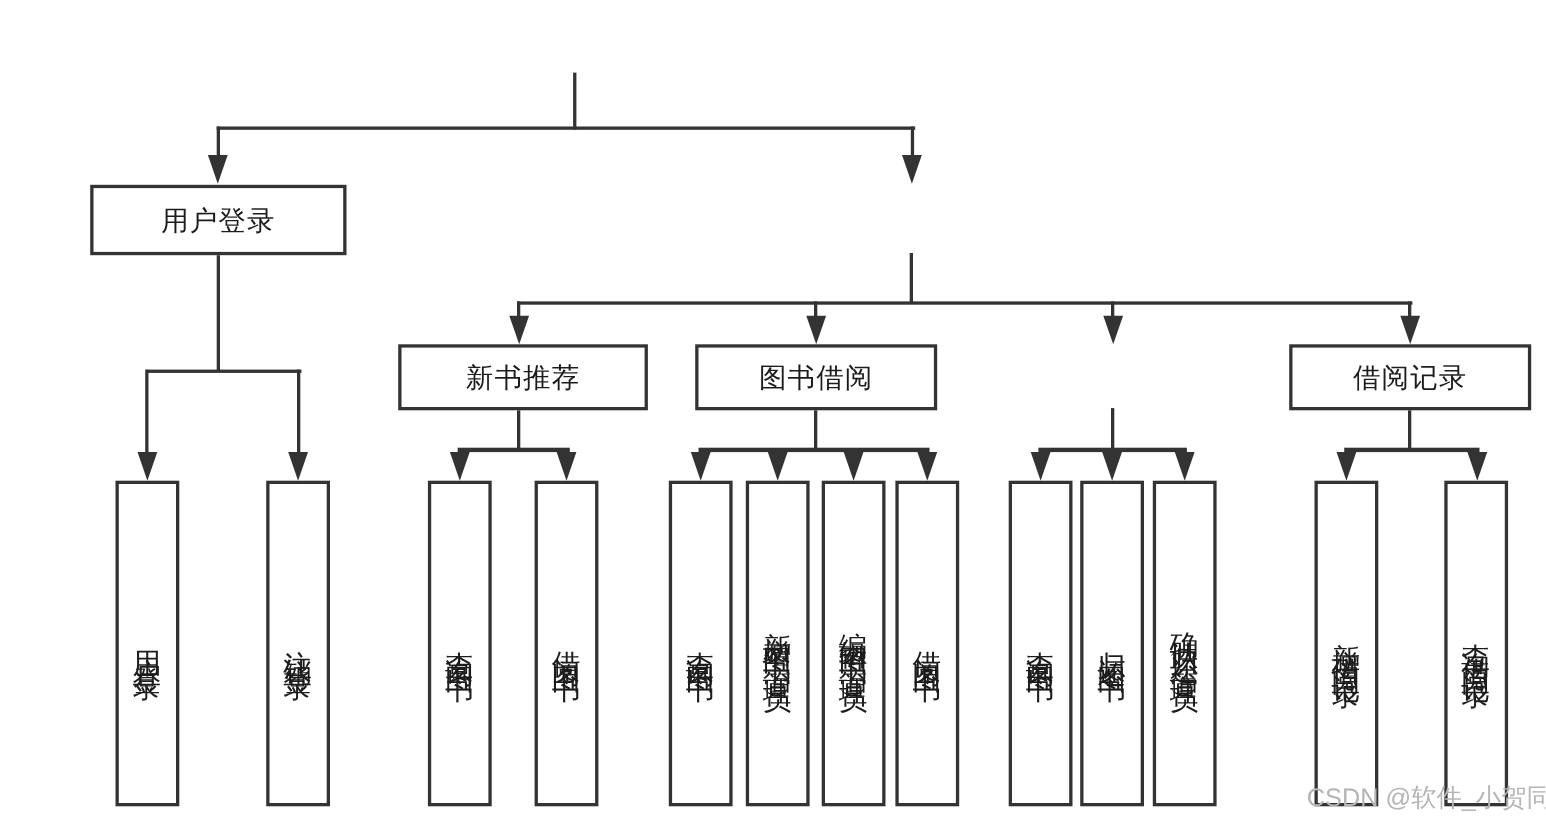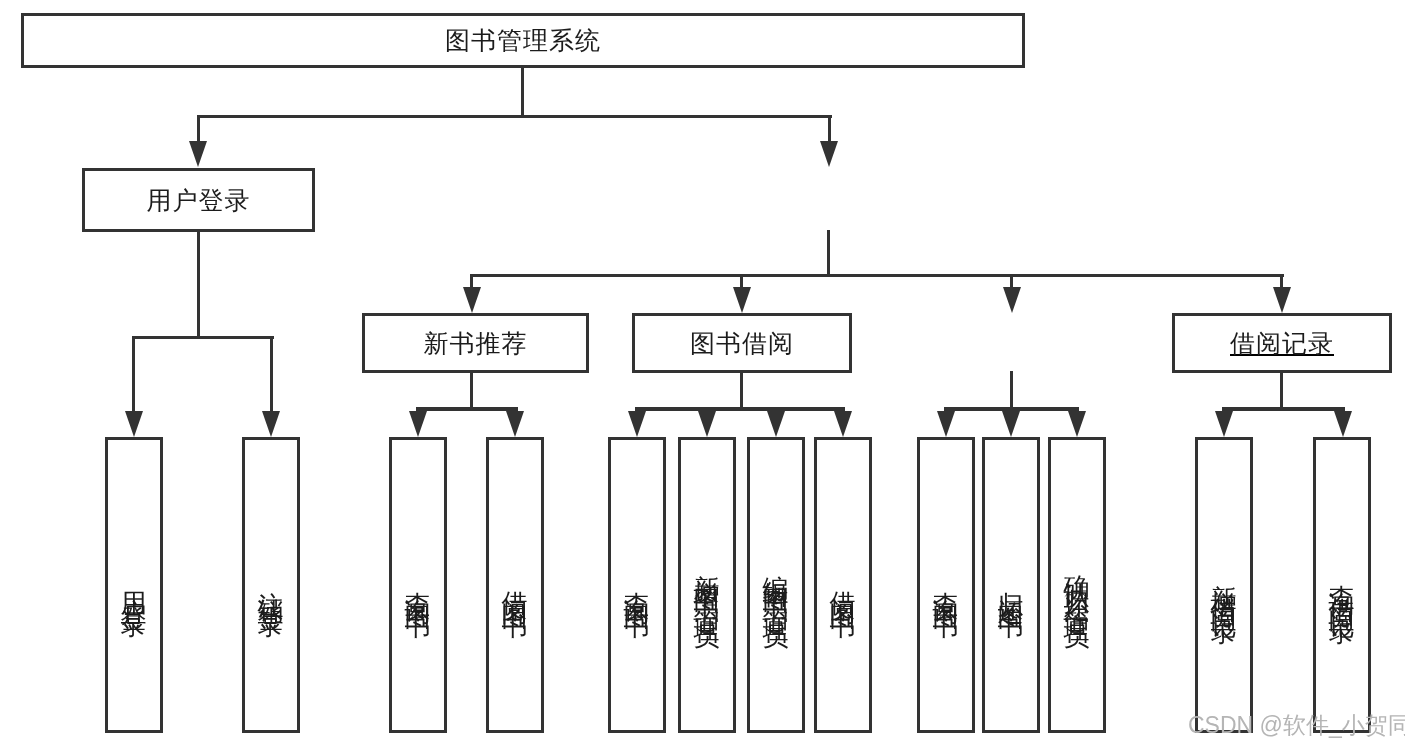--- a/index.html
+++ b/index.html
@@ -64,23 +64,20 @@
     color: var(--watermark);
     z-index: 10;
     white-space: nowrap;
   }
 </style>
 </head>
 <body>
 
 <div id="stage">
 
-  <div class="box" style="left:21px; top:13px; width:1004px; height:55px;">
-    <span class="hlabel">图书管理系统</span>
-  </div>
 
   <div class="line" style="left:521px; top:66px; width:3px; height:52px;"></div>
   <div class="line" style="left:197px; top:115px; width:635px; height:3px;"></div>
   <div class="line" style="left:197px; top:115px; width:3px; height:28px;"></div>
   <div class="line" style="left:828px; top:115px; width:3px; height:28px;"></div>
   <div class="arrow" style="left:189px; top:141px;"></div>
   <div class="arrow" style="left:820px; top:141px;"></div>
 
   <div class="box" style="left:82px; top:168px; width:233px; height:64px;">
     <span class="hlabel">用户登录</span>
@@ -103,21 +100,21 @@
   <div class="arrow" style="left:733px; top:287px;"></div>
   <div class="arrow" style="left:1003px; top:287px;"></div>
   <div class="arrow" style="left:1273px; top:287px;"></div>
 
   <div class="box" style="left:362px; top:313px; width:227px; height:60px;">
     <span class="hlabel">新书推荐</span>
   </div>
   <div class="box" style="left:632px; top:313px; width:220px; height:60px;font-family:Liberation Serif, serif;">
     <span class="hlabel">图书借阅</span>
   </div>
-  <div class="box" style="left:1172px; top:313px; width:220px; height:60px;text-decoration:underline;">
+  <div class="box" style="left:1172px; top:313px; width:220px; height:60px;">
     <span class="hlabel">借阅记录</span>
   </div>
 
   <div class="line" style="left:470px; top:371px; width:3px; height:38px;"></div>
   <div class="line" style="left:416px; top:407px; width:102px; height:4px;"></div>
   <div class="arrow" style="left:409px; top:411px;"></div>
   <div class="arrow" style="left:506px; top:411px;"></div>
 
   <div class="line" style="left:740px; top:371px; width:3px; height:38px;"></div>
   <div class="line" style="left:635px; top:407px; width:210px; height:4px;"></div>

